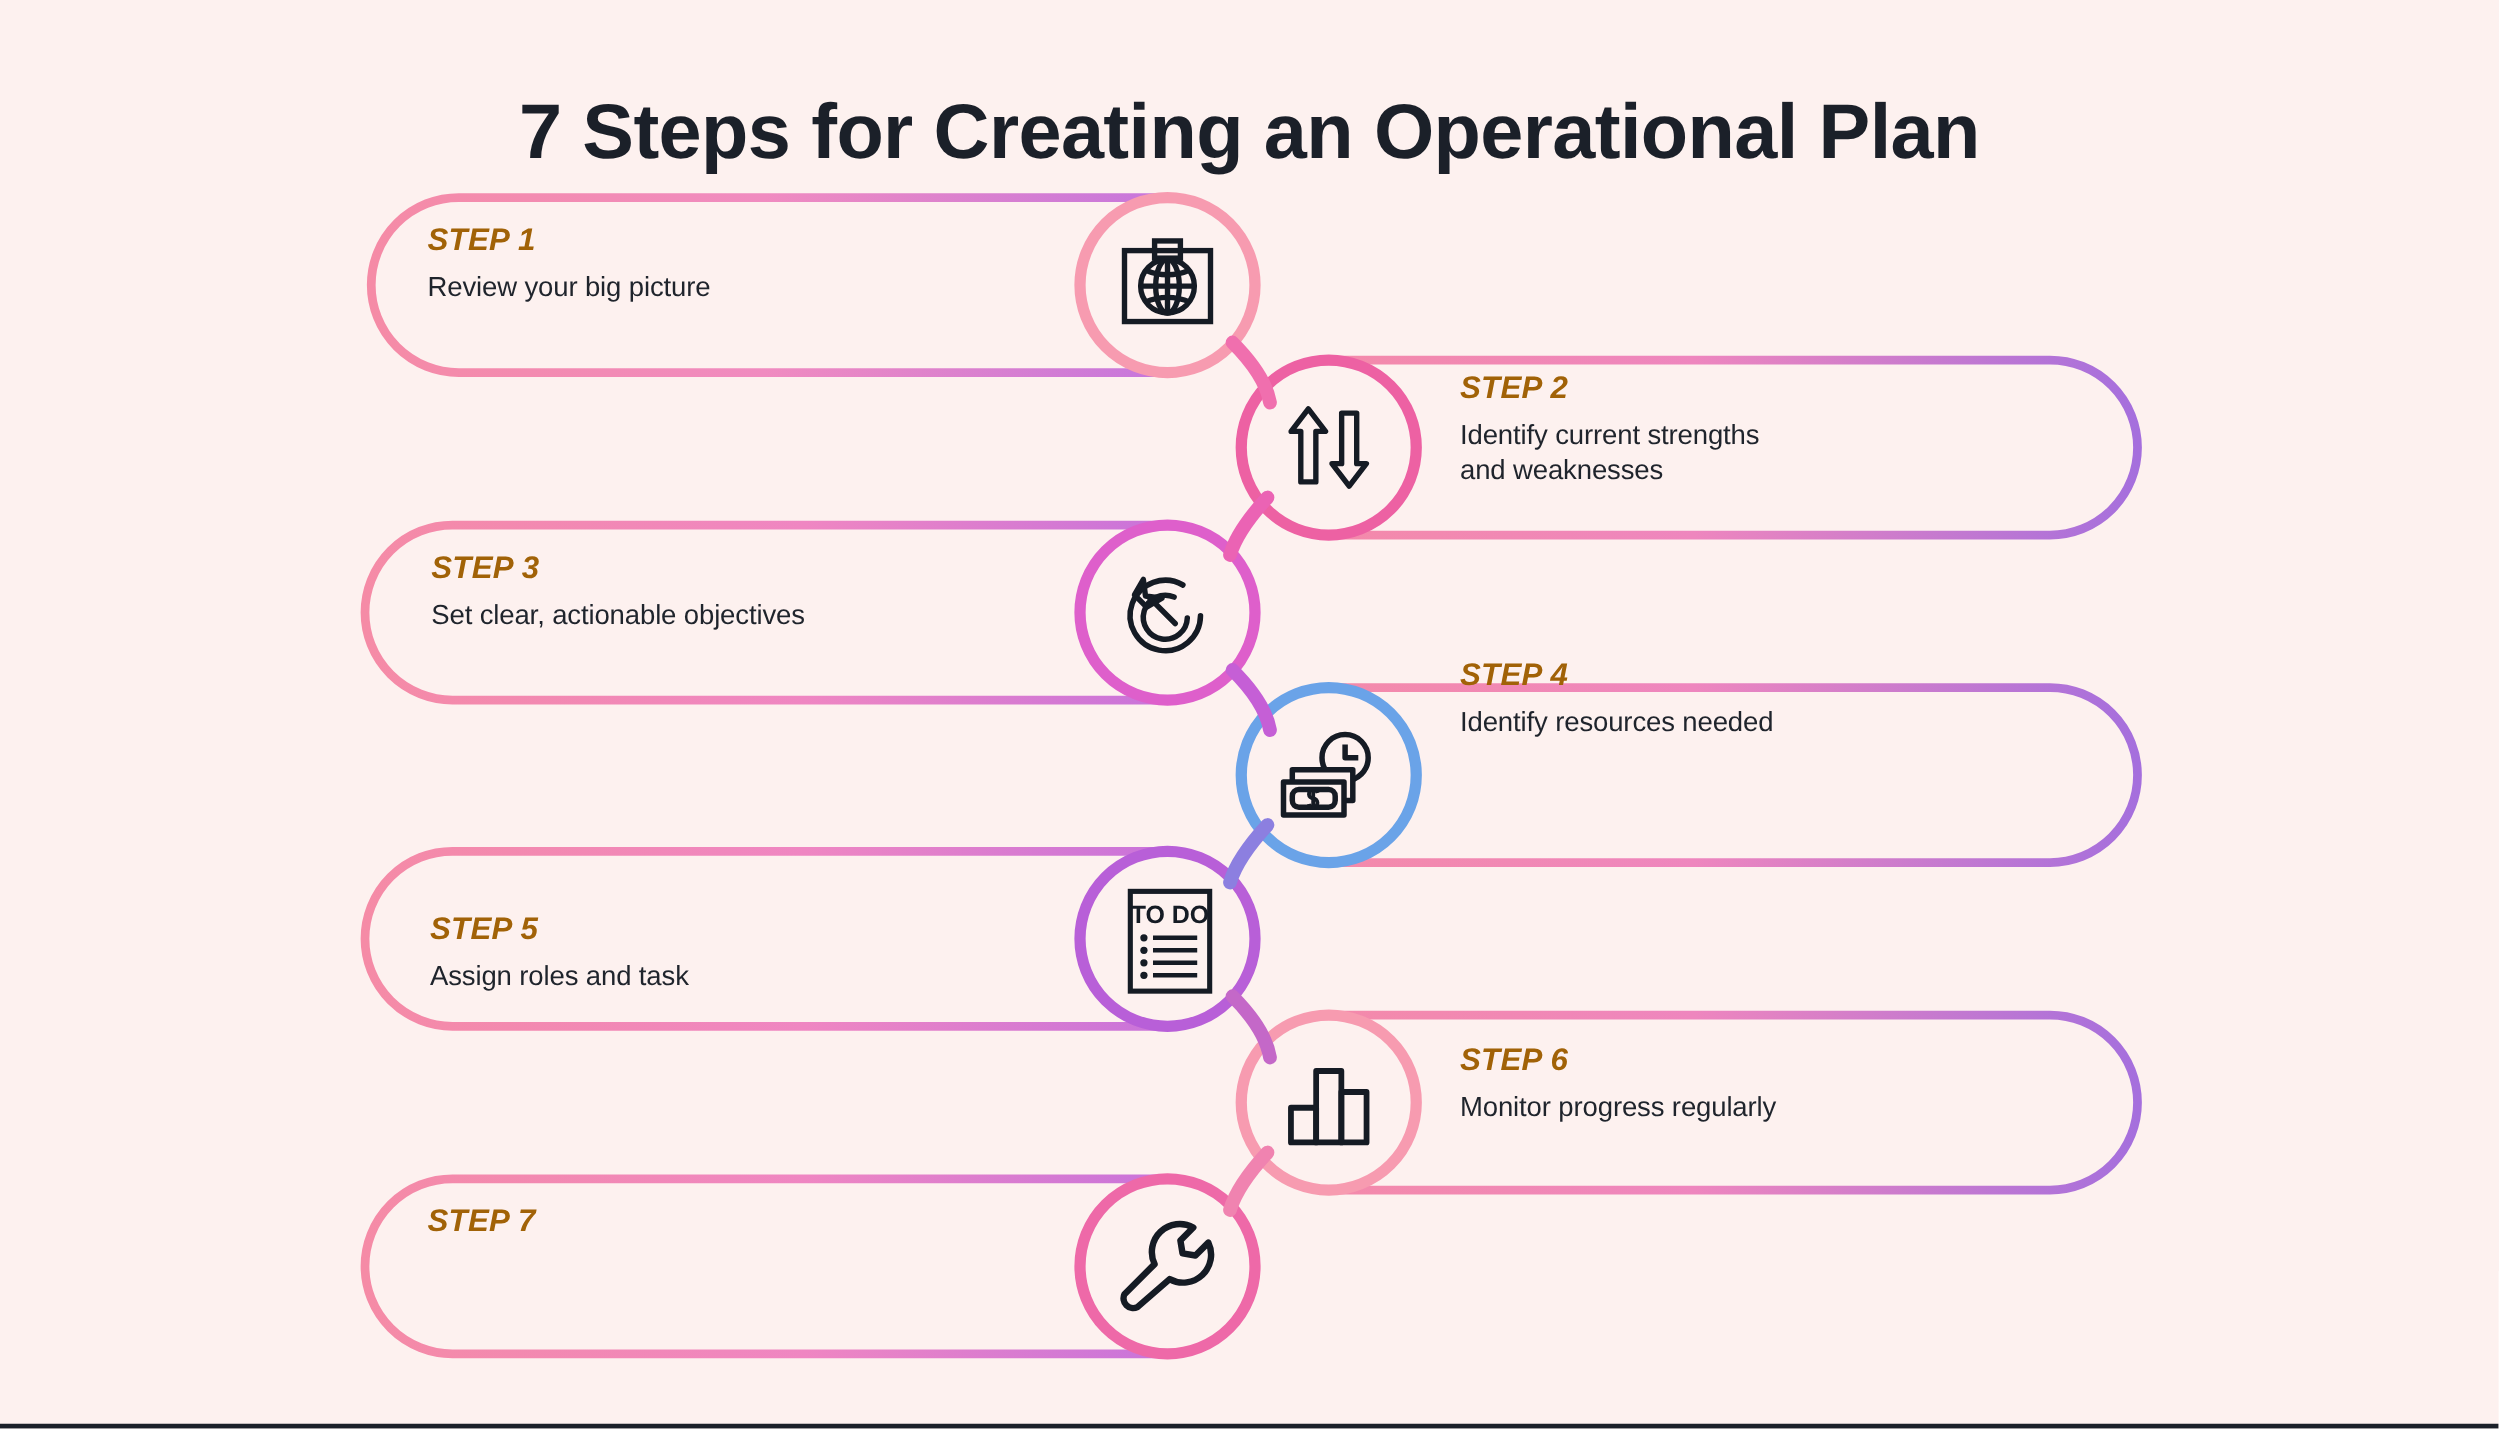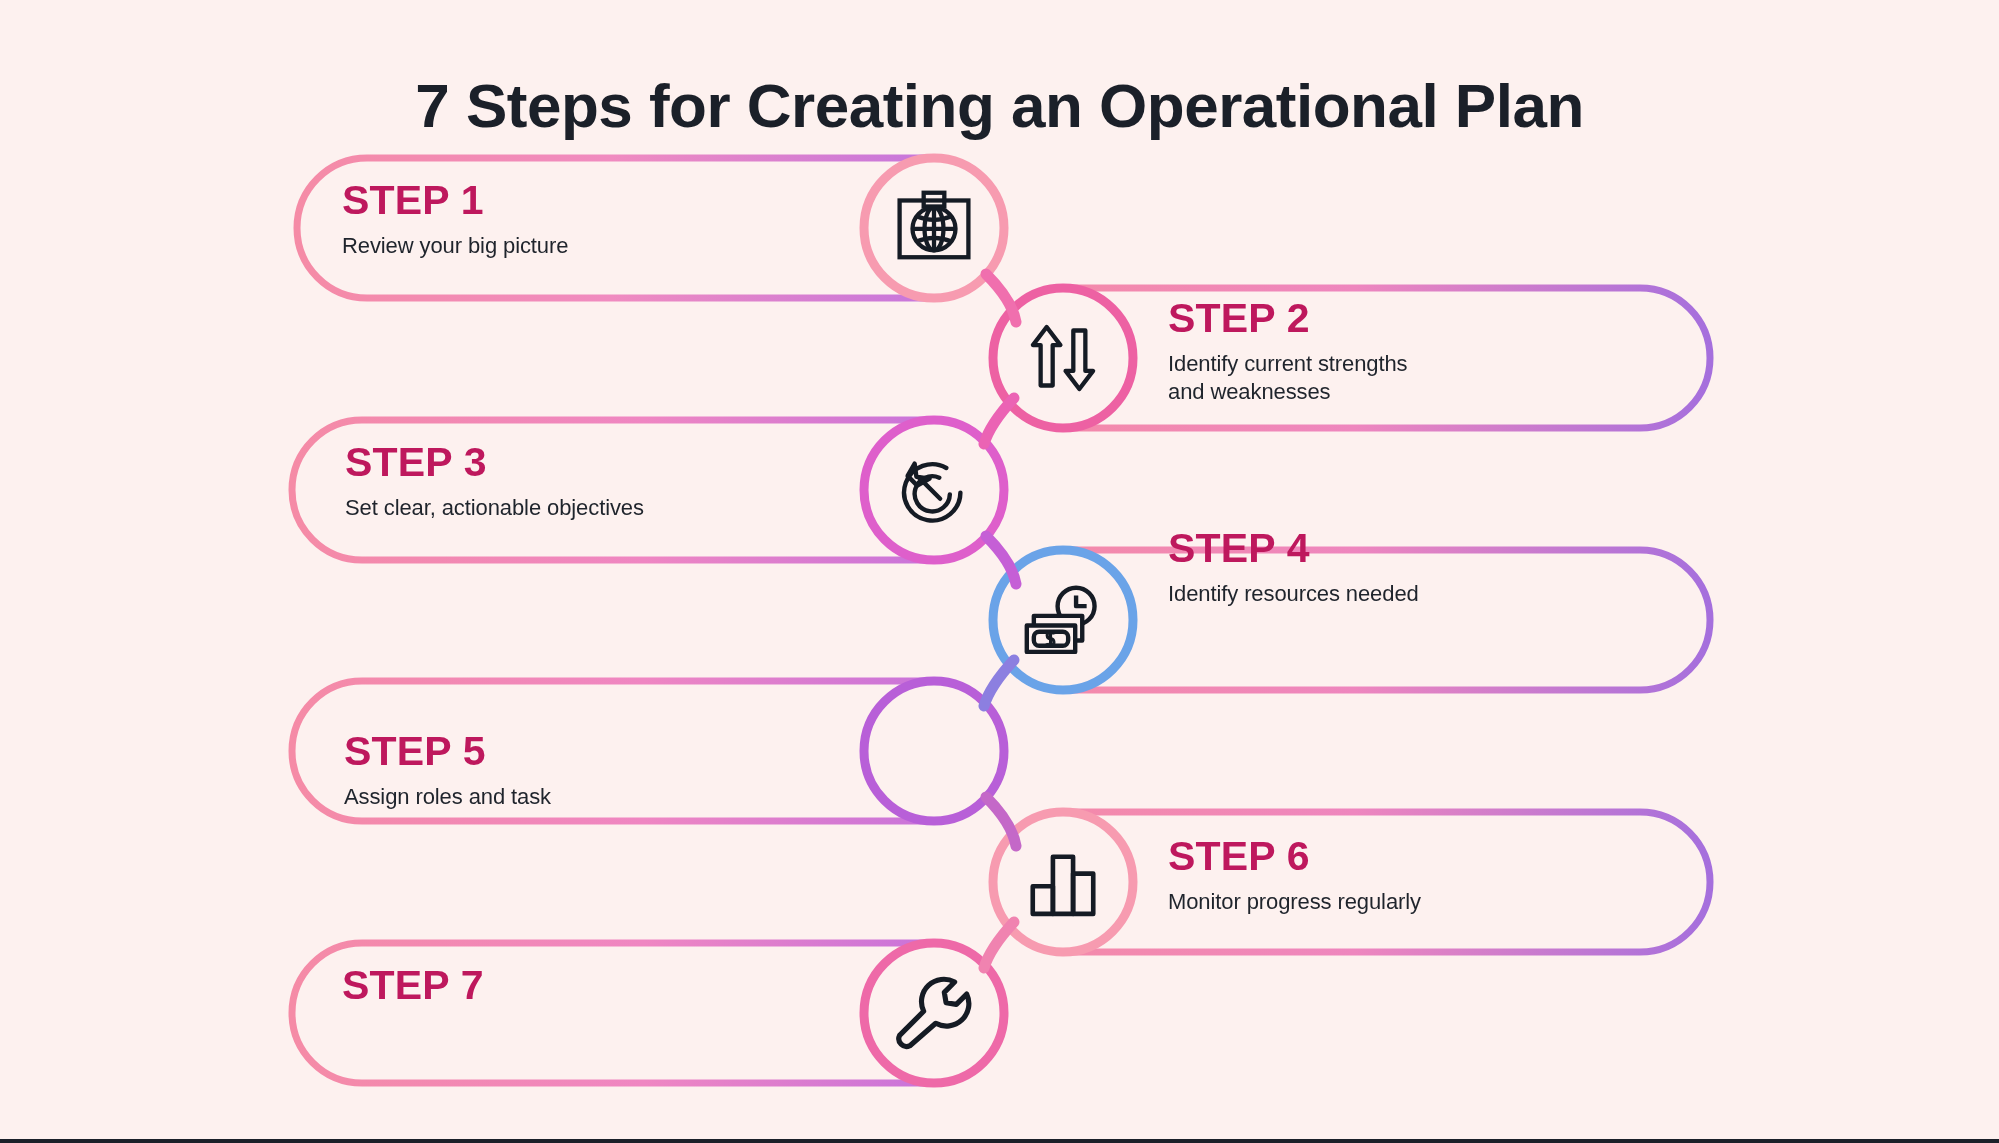--- a/index.html
+++ b/index.html
@@ -49,26 +49,27 @@
     top: 0;
     width: 1999px;
     height: 1143px;
   }
 
   
   .step-text {
     position: absolute;
   }
   .step-label {
-    font-size: 41px;
+    font-size: 25px;
     font-weight: bold;
-    color: #be185d;
+    color: #a16207;
     letter-spacing: 0.2px;
     line-height: 1.0;
     white-space: nowrap;
+    font-style: italic;
   }
   .step-desc {
     font-size: 22px;
     font-weight: normal;
     color: #1f242c;
     line-height: 1.28;
     margin-top: 11px;
     white-space: pre-line;
     letter-spacing: -0.1px;
   }
@@ -190,20 +191,34 @@
       <rect x="18" y="61" width="39" height="16" rx="6"></rect>
       <path d="M41 64 a4 4 0 1 0 -4 5 a4 4 0 1 1 -4 5" stroke-width="3.5"></path>
       <line x1="37" y1="61" x2="37" y2="77" stroke-width="3.5"></line>
     </svg>
   </div>
 
   <div class="step-text" style="left:344px; top:703px; width:560px;margin-top:28px;">
     <div class="step-label">STEP 5</div>
     <div class="step-desc">Assign roles and task</div>
   </div>
+  <div class="icon-wrap" style="left:880px; top:697px;">
+    <svg width="78" height="92" viewBox="0 0 86 100" fill="none" stroke="#151b24" stroke-width="4.5">
+      <rect x="8" y="6" width="70" height="88"></rect>
+      <text x="43" y="34" font-family="Liberation Sans, sans-serif" font-size="22" font-weight="bold" fill="#151b24" stroke="none" text-anchor="middle">TO DO</text>
+      <circle cx="20" cy="47" r="3.2" fill="#151b24" stroke="none"></circle>
+      <line x1="28" y1="47" x2="67" y2="47" stroke-width="4"></line>
+      <circle cx="20" cy="58" r="3.2" fill="#151b24" stroke="none"></circle>
+      <line x1="28" y1="58" x2="67" y2="58" stroke-width="4"></line>
+      <circle cx="20" cy="69" r="3.2" fill="#151b24" stroke="none"></circle>
+      <line x1="28" y1="69" x2="67" y2="69" stroke-width="4"></line>
+      <circle cx="20" cy="80" r="3.2" fill="#151b24" stroke="none"></circle>
+      <line x1="28" y1="80" x2="67" y2="80" stroke-width="4"></line>
+    </svg>
+  </div>
 
   <div class="step-text" style="left:1168px; top:836px; width:560px;">
     <div class="step-label">STEP 6</div>
     <div class="step-desc">Monitor progress regularly</div>
   </div>
   <div class="icon-wrap" style="left:1007px; top:826px;">
     <svg width="84" height="84" viewBox="0 0 100 100" fill="none" stroke="#151b24" stroke-width="5.5" stroke-linejoin="round">
       <rect x="14" y="55" width="24" height="33"></rect>
       <rect x="38" y="20" width="24" height="68"></rect>
       <rect x="62" y="40" width="24" height="48"></rect>

